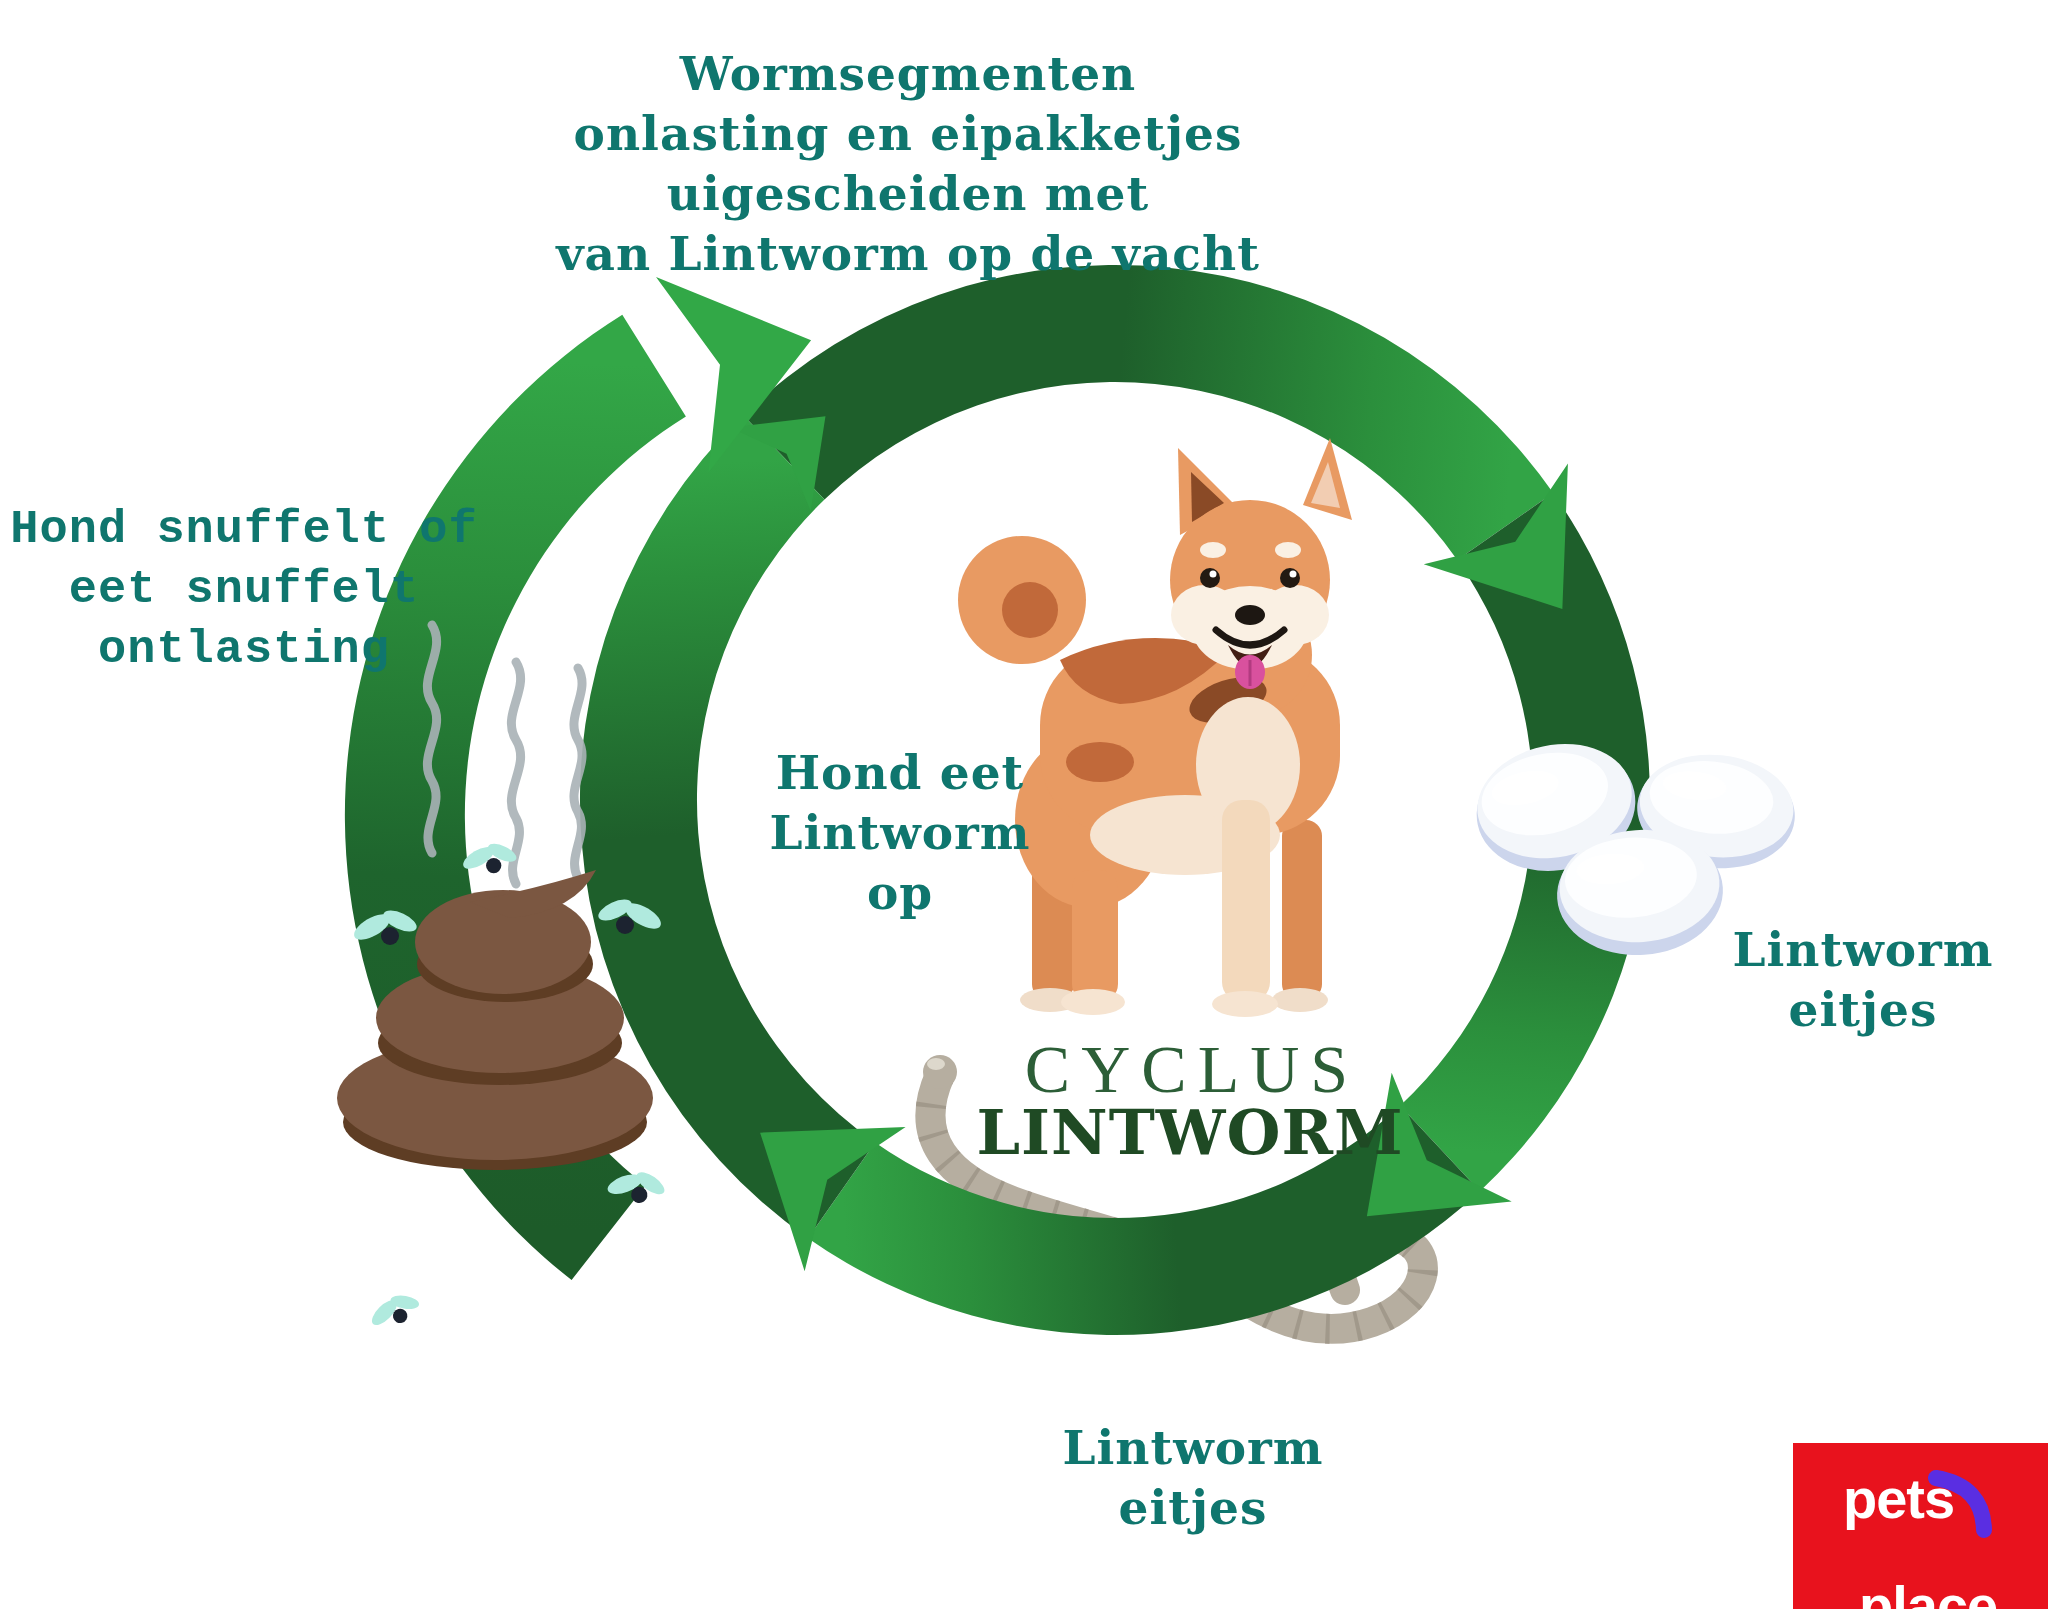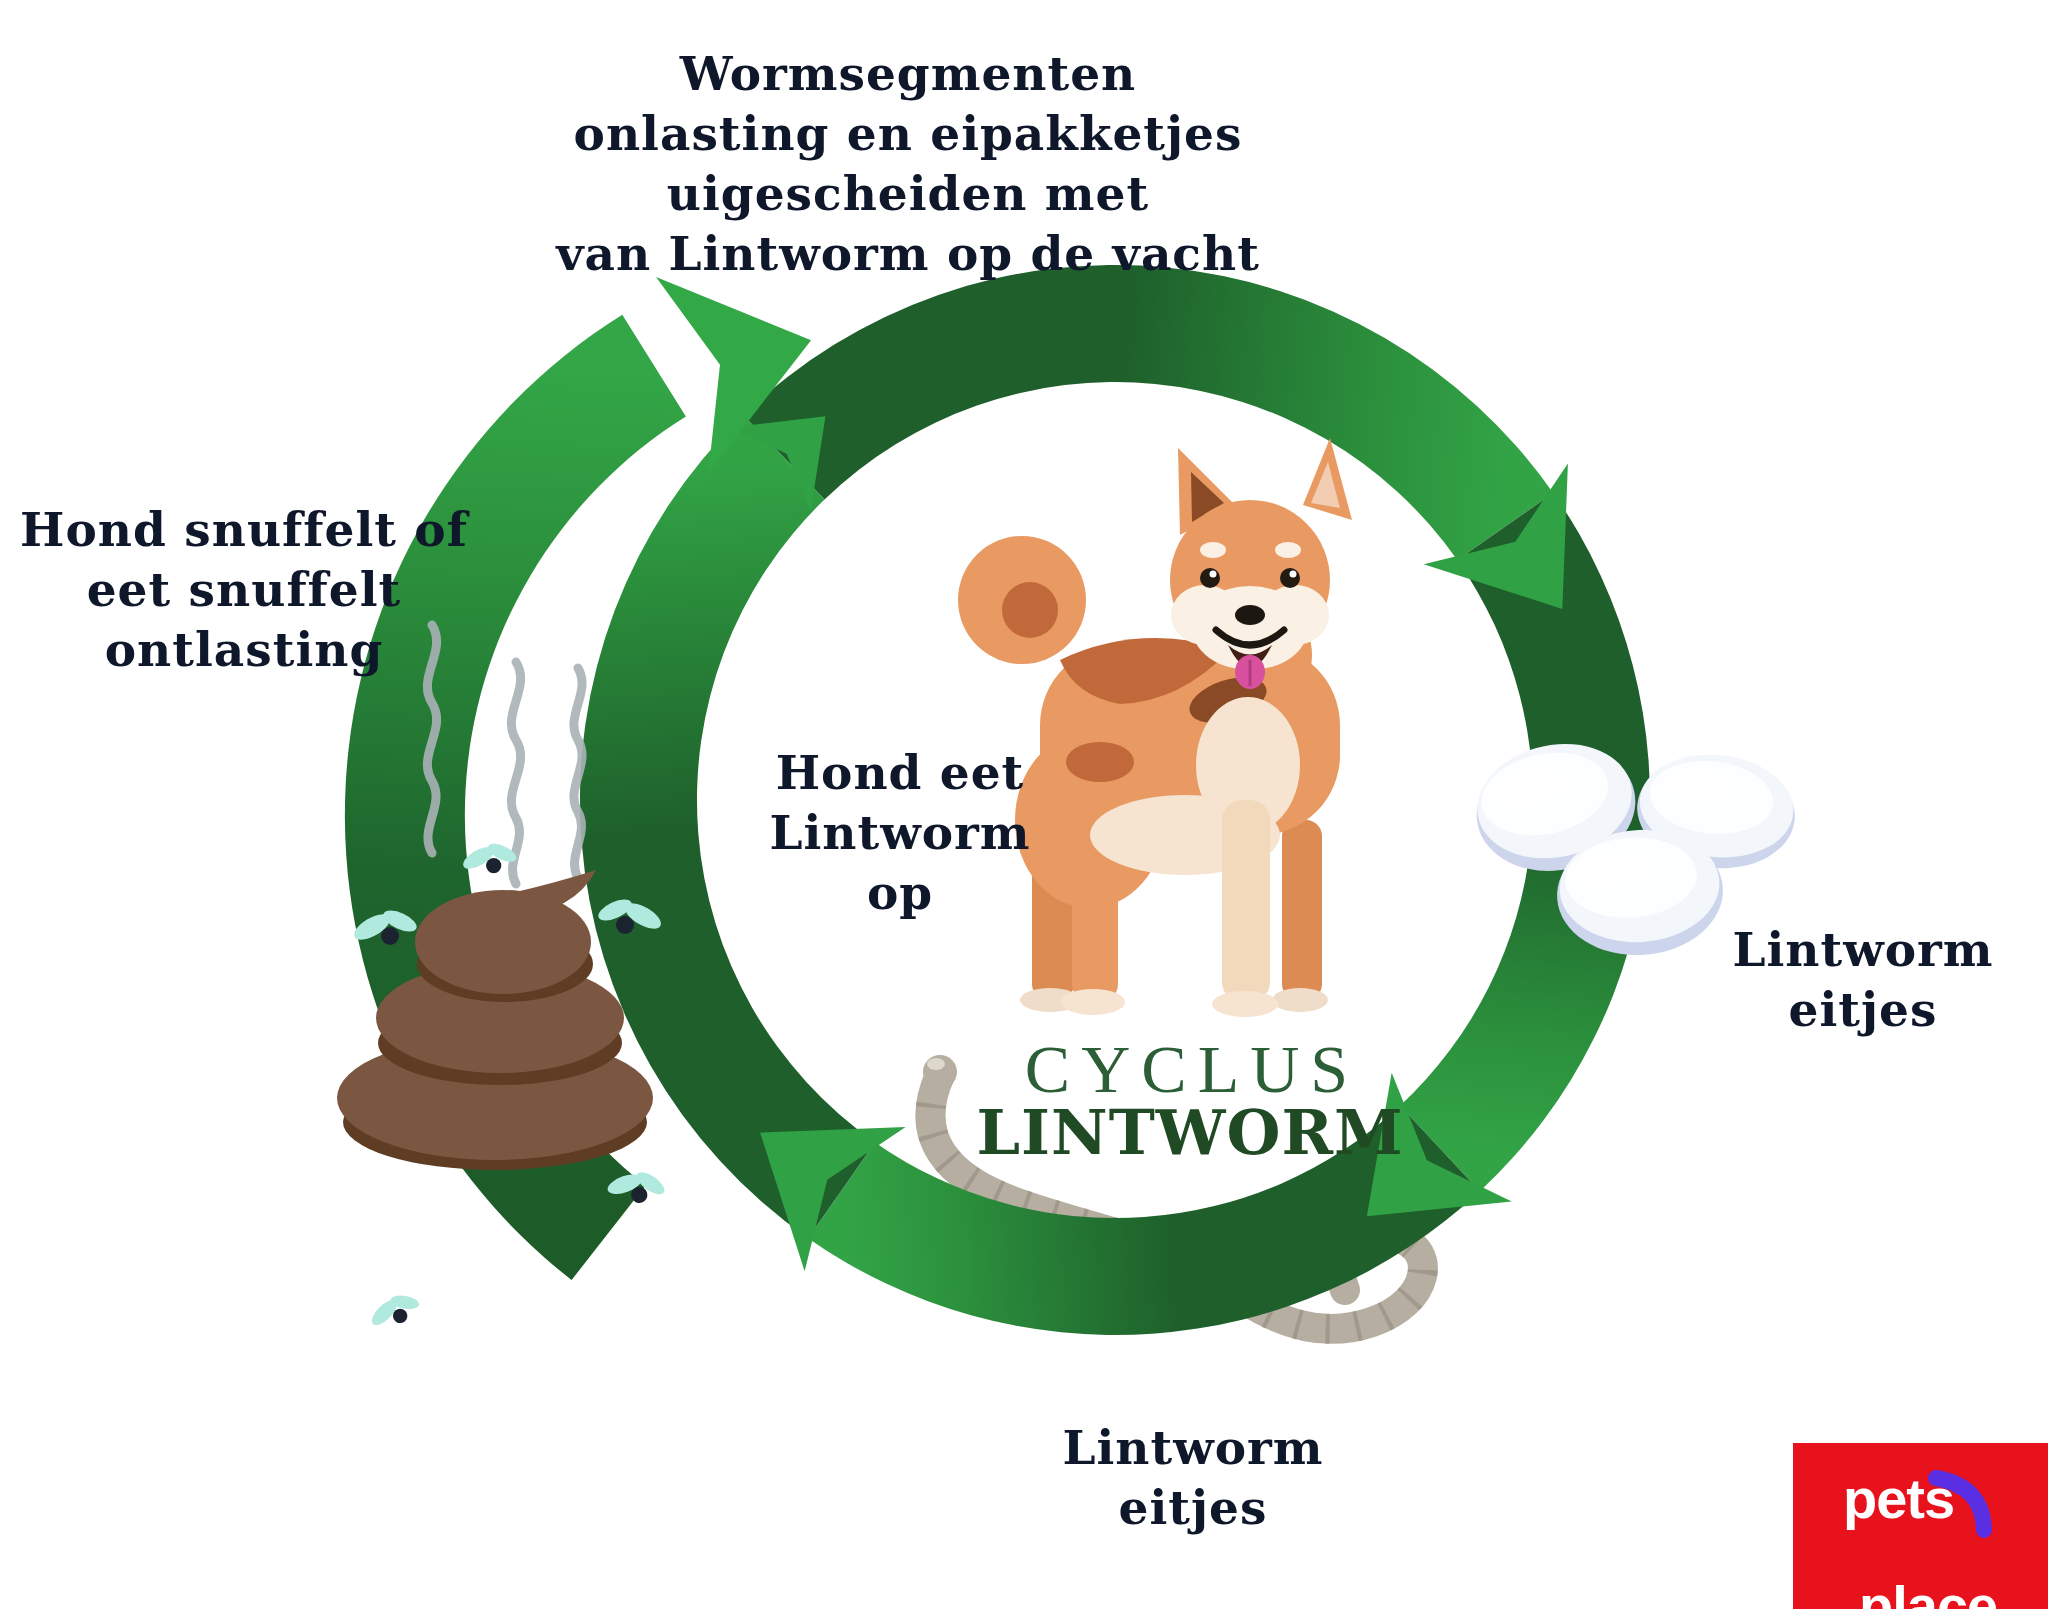--- a/index.html
+++ b/index.html
@@ -1,24 +1,24 @@
 <!DOCTYPE html>
 <html><head>
 <meta charset="utf-8">
 <style>
   html,body{margin:0;padding:0;background:#ffffff;}
   .canvas{position:relative;width:2048px;height:1609px;background:#ffffff;overflow:hidden;
           font-family:"DejaVu Serif",serif;}
   svg.art{position:absolute;left:0;top:0;}
 
   .lbl{position:absolute;transform:translateX(-50%);text-align:center;font-weight:700;
-       font-size:47px;line-height:60px;color:#0f172a;letter-spacing:1px;white-space:nowrap;}
+       font-size:47px;line-height:60px;color:#0f766e;letter-spacing:1px;white-space:nowrap;}
   .lbl .ln{display:block;}
   .lbl-top{left:908px;top:44px;}
-  .lbl-left{left:244px;top:500px;}
+  .lbl-left{left:244px;top:500px;font-family:Liberation Mono, monospace;}
   .lbl-inner{left:900px;top:743px;}
   .lbl-eggs{left:1863px;top:920px;}
   .lbl-larva{left:1193px;top:1418px;}
 
   .title-cyclus{position:absolute;left:1192px;top:1030px;transform:translateX(-50%);
        font-family:"Liberation Serif",serif;font-weight:400;font-size:68px;letter-spacing:11px;
        color:#2c5e37;white-space:nowrap;}
   .title-lintworm{position:absolute;left:1190px;top:1096px;transform:translateX(-50%);
        font-family:"DejaVu Serif",serif;font-weight:700;font-size:62px;letter-spacing:1px;
        color:#1f4a24;white-space:nowrap;}

